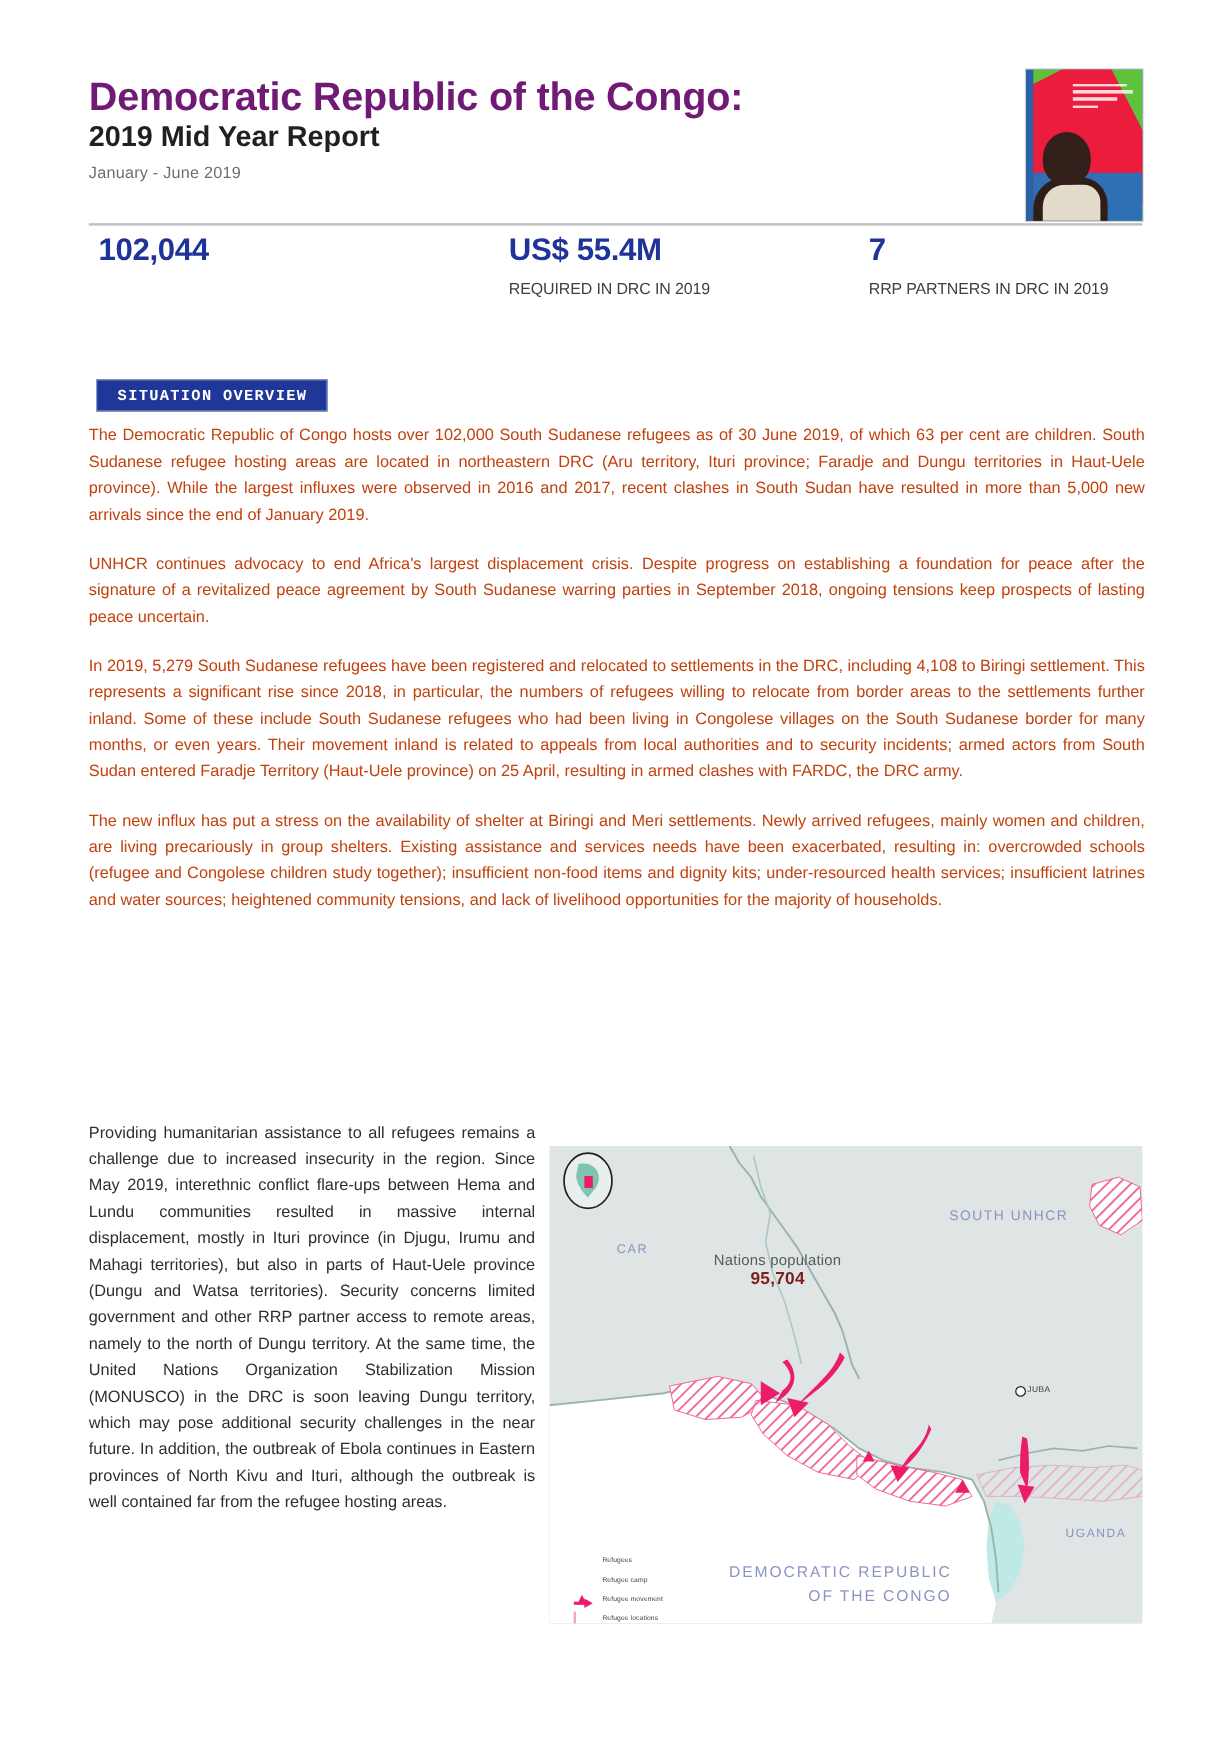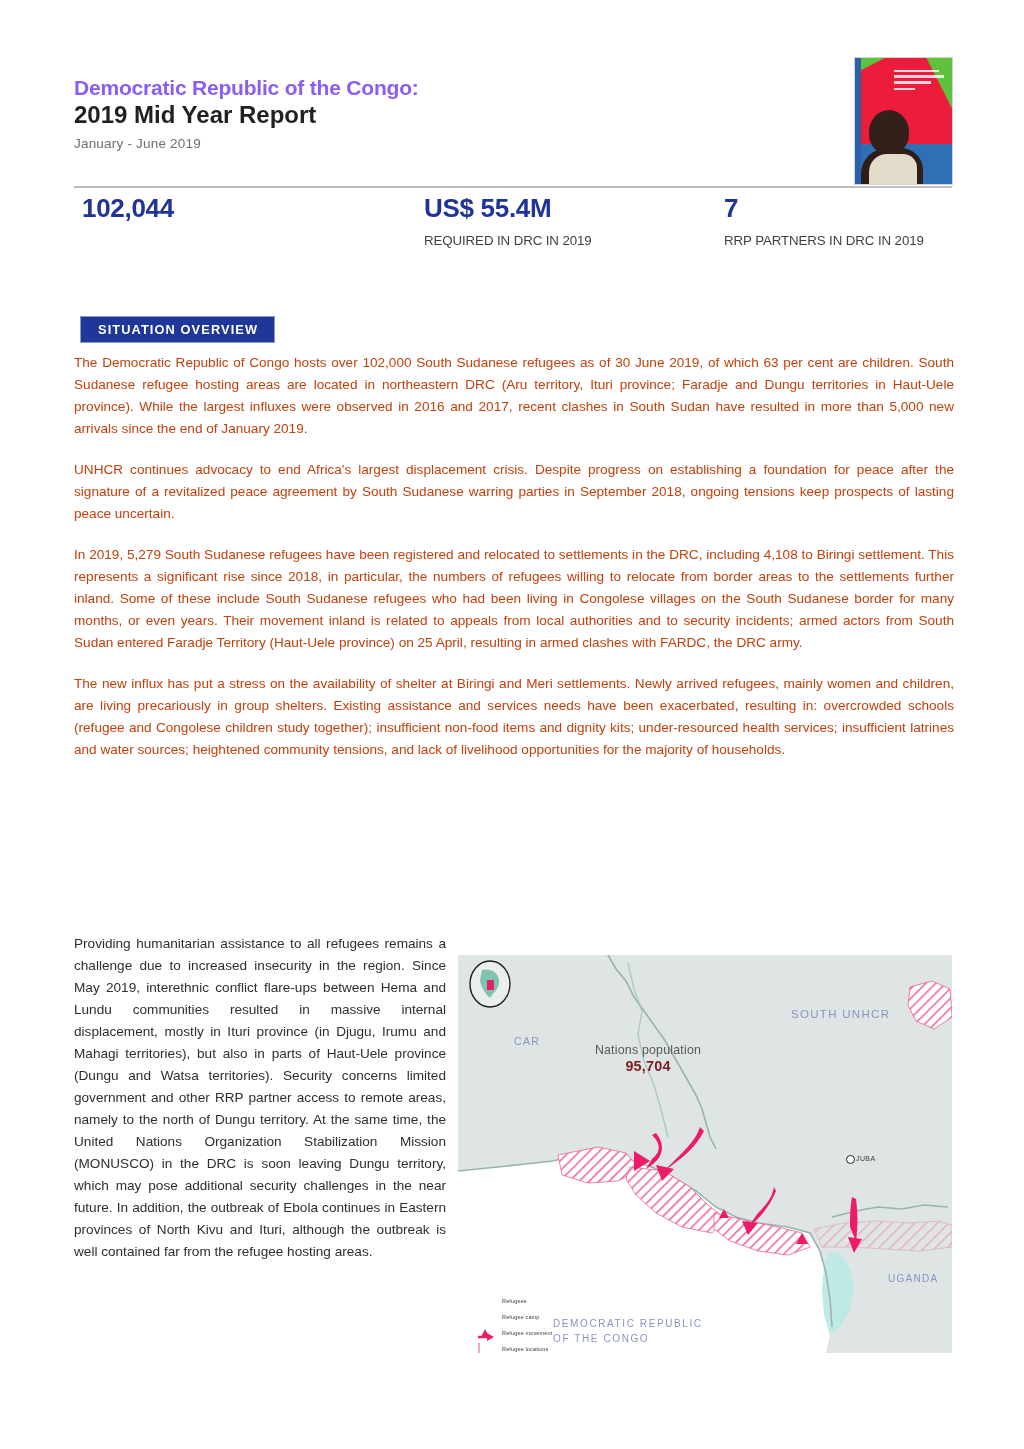--- a/index.html
+++ b/index.html
@@ -26,27 +26,26 @@
   }
 
   
   .header {
     position: absolute;
     left: 74px;
     top: 62px;
     width: 770px;
   }
   .title-line1 {
-    font-size: 21px;
+    font-size: 33px;
     font-weight: bold;
-    color: #8b5cf6;
+    color: #701a75;
     letter-spacing: -0.2px;
     line-height: 1.16;
     white-space: nowrap;
-    margin-top: 14px;
   }
   .title-line2 {
     font-size: 24px;
     font-weight: bold;
     color: #231f20;
     line-height: 1.2;
     margin-top: 1px;
     white-space: nowrap;
   }
   .title-line3 {
@@ -192,20 +191,21 @@
   .section-banner {
     position: absolute;
     left: 80px;
     top: 316px;
     height: 25px;
     padding: 0 16px 0 17px;
     background: #1e3799;
     border: 1px solid #8e9ac4;
     display: flex;
     align-items: center;
+    font-family: Liberation Mono, monospace;
   }
   .section-banner span {
     color: #ffffff;
     font-size: 12.8px;
     font-weight: bold;
     letter-spacing: 1.1px;
   }
 
   
   .body-text {
@@ -268,25 +268,24 @@
     font-weight: normal;
     white-space: nowrap;
   }
   .label-ssudan { left: 333px; top: 53px; }
   .label-car    { left: 56px;  top: 80px; font-size: 10.5px; }
   .label-uganda { left: 430px; top: 318px; font-size: 10px; }
   .label-drc {
     left: 95px;
     top: 345px;
     width: 240px;
-    text-align: left;
+    text-align: right;
     line-height: 1.5;
     letter-spacing: 1.6px;
-    font-size: 10px;
-    margin-top: 16px;
+    font-size: 13px;
   }
   .label-juba {
     position: absolute;
     left: 398px;
     top: 200px;
     font-size: 7px;
     color: #3b3b3b;
     letter-spacing: 0.4px;
     white-space: nowrap;
   }

